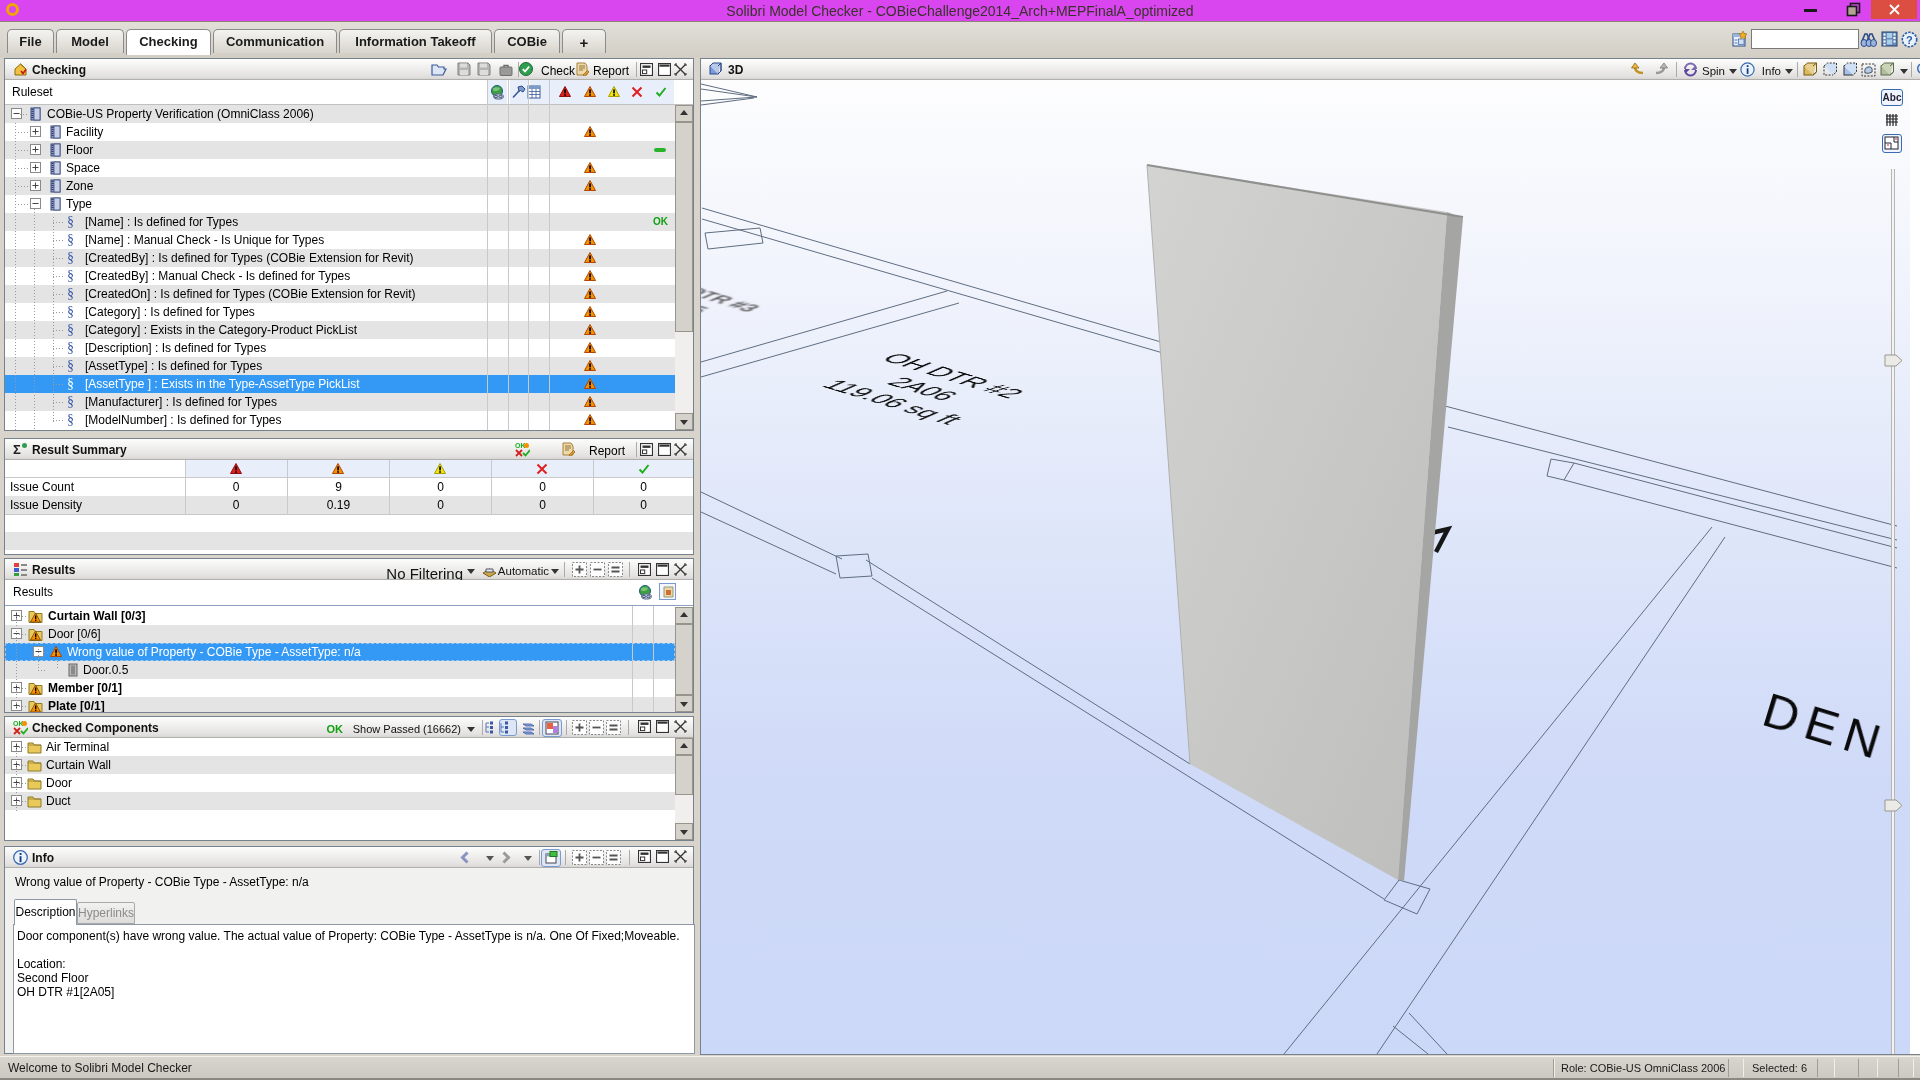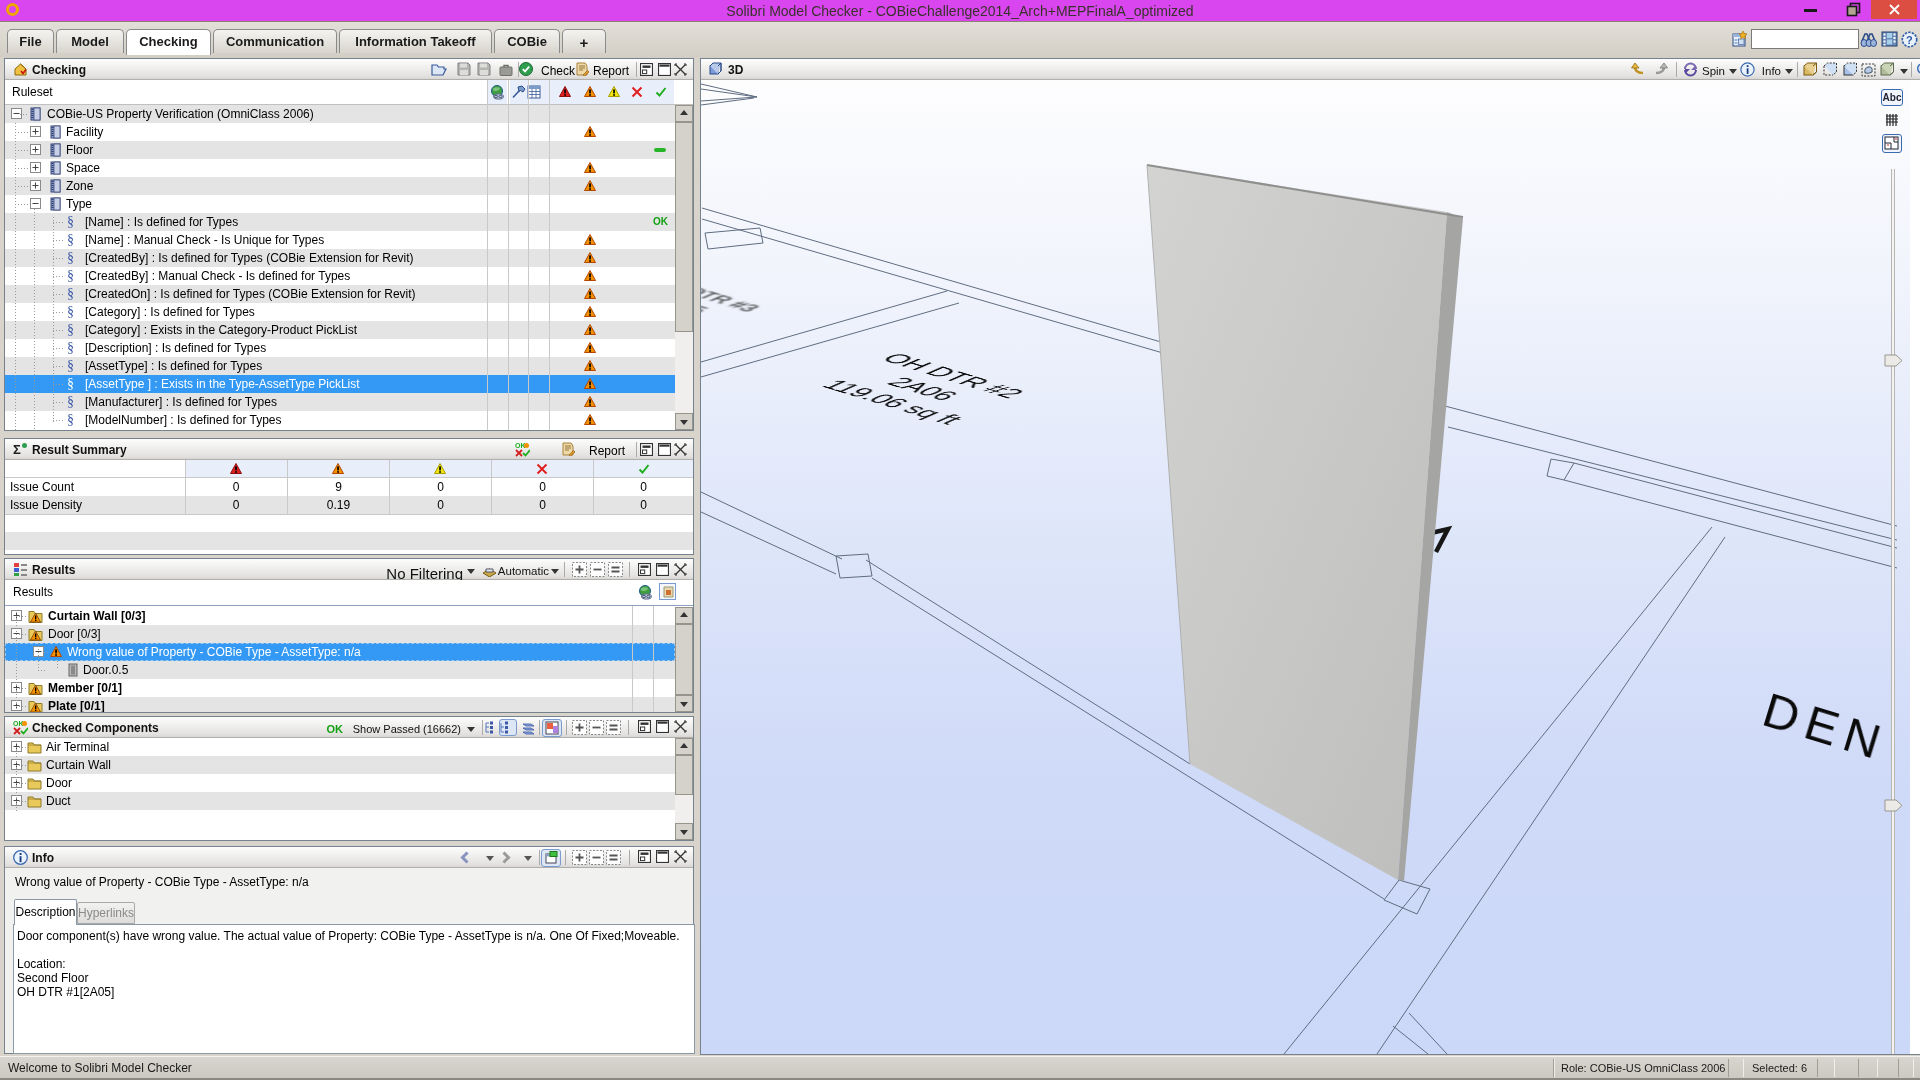--- a/index.html
+++ b/index.html
@@ -620,21 +620,21 @@
         </svg>
    <span class="rowtxt bold" style="left:43px">Curtain Wall [0/3]</span>
   </div>
   <div class="trow g" style="top:18px;width:670px">
    <svg style="position:absolute;left:6px;top:3px" width="11" height="11">
           <use href="#expand-m"></use>
         </svg>
    <svg style="position:absolute;left:23px;top:2px" width="15" height="14">
           <use href="#folderwarn"></use>
         </svg>
-   <span class="rowtxt" style="left:43px">Door [0/3]</span>
+   <span class="rowtxt" style="left:43px">Door [0/6]</span>
   </div>
   <div class="trow sel" style="top:36px;width:670px;outline:1px dashed #9ec7ee;outline-offset:-1px">
    <svg style="position:absolute;left:28px;top:3px" width="11" height="11">
           <use href="#expand-m"></use>
         </svg>
    <svg style="position:absolute;left:45px;top:3px" width="12" height="12">
           <use href="#warn-o"></use>
         </svg>
    <span class="rowtxt" style="left:62px">Wrong value of Property - COBie Type - AssetType: n/a</span>
   </div>

